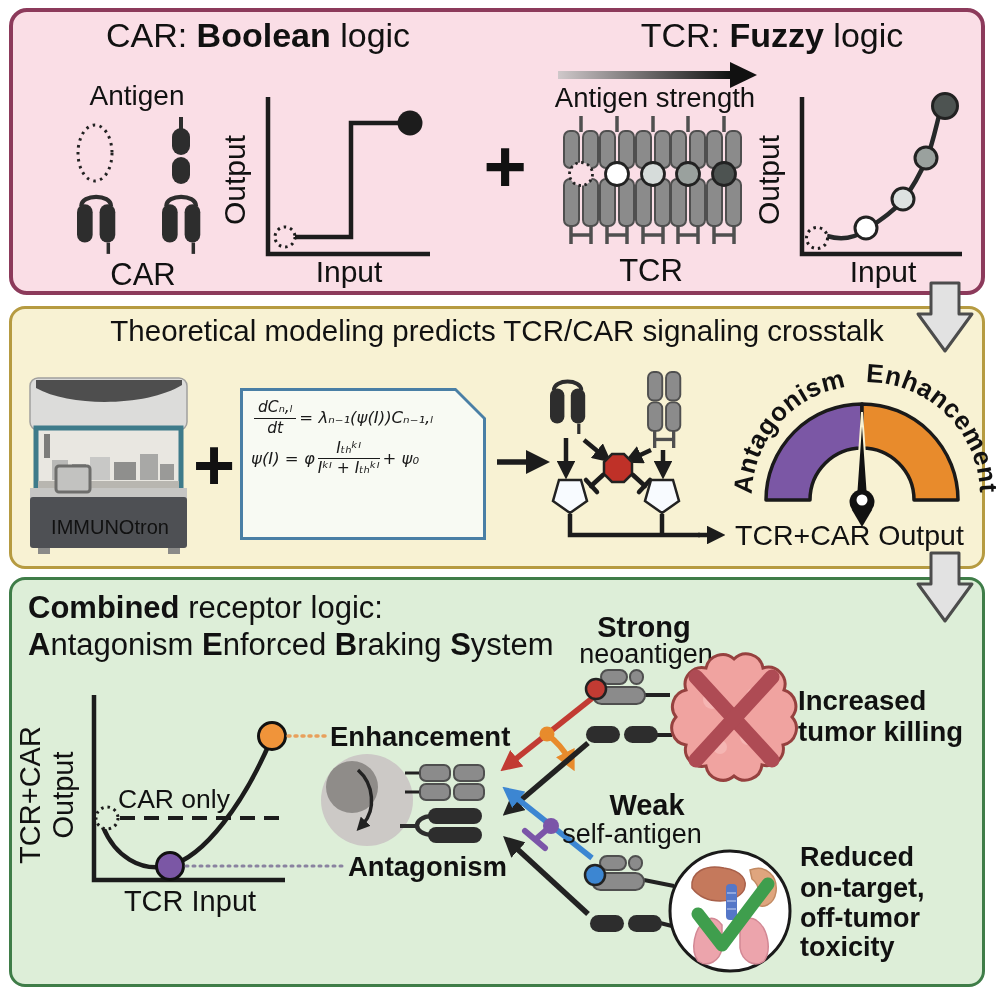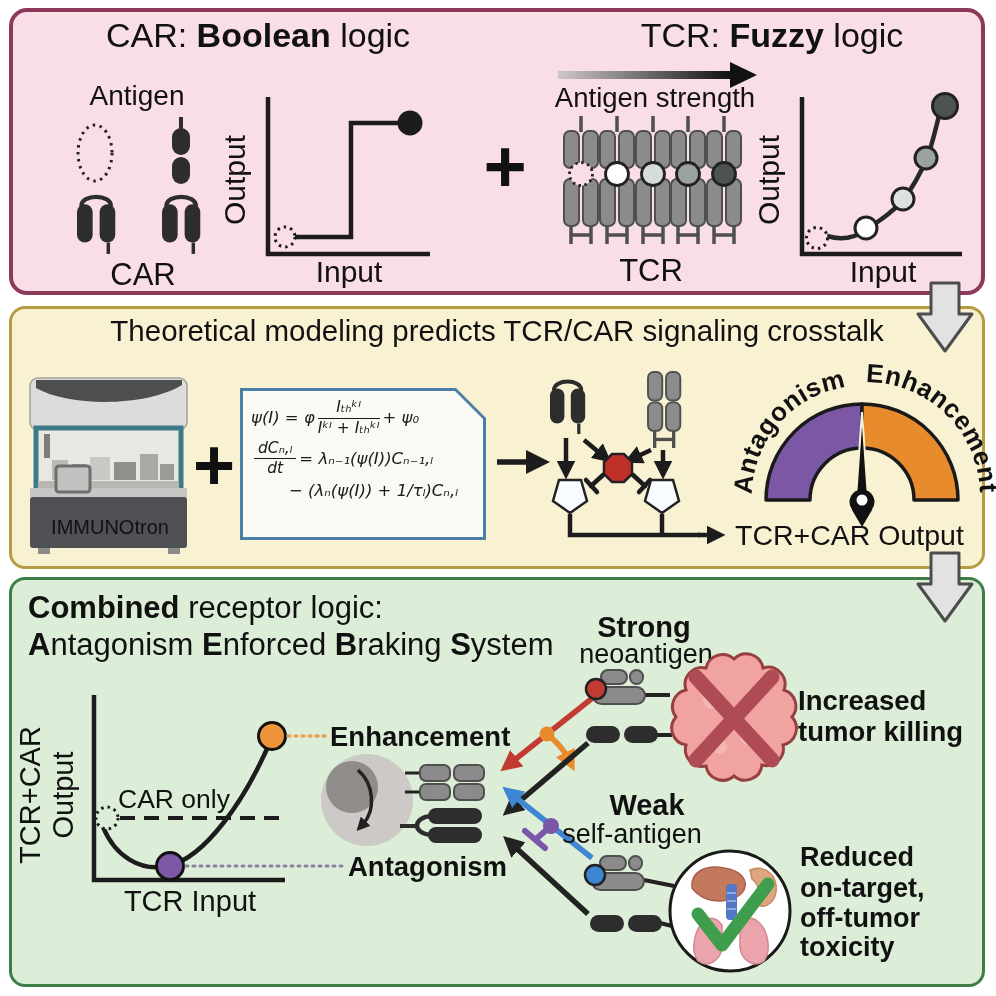--- a/index.html
+++ b/index.html
@@ -317,22 +317,21 @@
     </g>
     <text x="800" y="866" font-size="27" font-weight="bold" fill="#7b55a8">Reduced</text>
     <text x="800" y="897" font-size="27" font-weight="bold">on-target,</text>
     <text x="800" y="927" font-size="27" font-weight="bold">off-tumor</text>
     <text x="800" y="956" font-size="27" font-weight="bold">toxicity</text>
   </svg>
 
   <div class="eqbox-outer">
     <div class="eqbox-inner">
       <div class="eqline">
+        <span class="frac"><span class="num">dCₙ,ₗ</span><span class="den">dt</span></span><span>= λₙ₋₁(ψ(I))Cₙ₋₁,ₗ</span>
+      </div>
+      <div class="eqline">
         <span>ψ(I) = φ</span><span class="frac"><span class="num">Iₜₕᵏᴵ</span><span class="den">Iᵏᴵ + Iₜₕᵏᴵ</span></span><span>+ ψ₀</span>
       </div>
-      <div class="eqline">
-        <span class="frac"><span class="num">dCₙ,ₗ</span><span class="den">dt</span></span><span>= λₙ₋₁(ψ(I))Cₙ₋₁,ₗ</span>
-      </div>
-      <div class="eqline cont">− (λₙ(ψ(I)) + 1/τₗ)Cₙ,ₗ</div>
     </div>
   </div>
 
 </div>
 
 </body></html>

